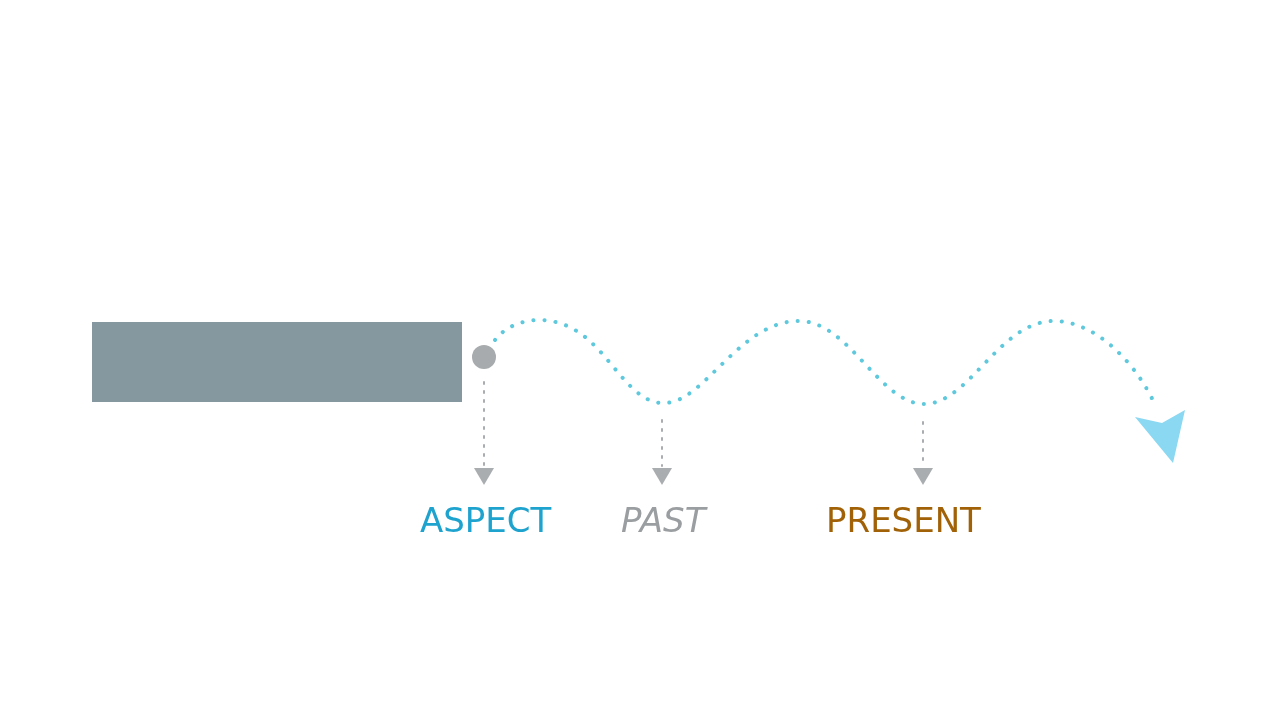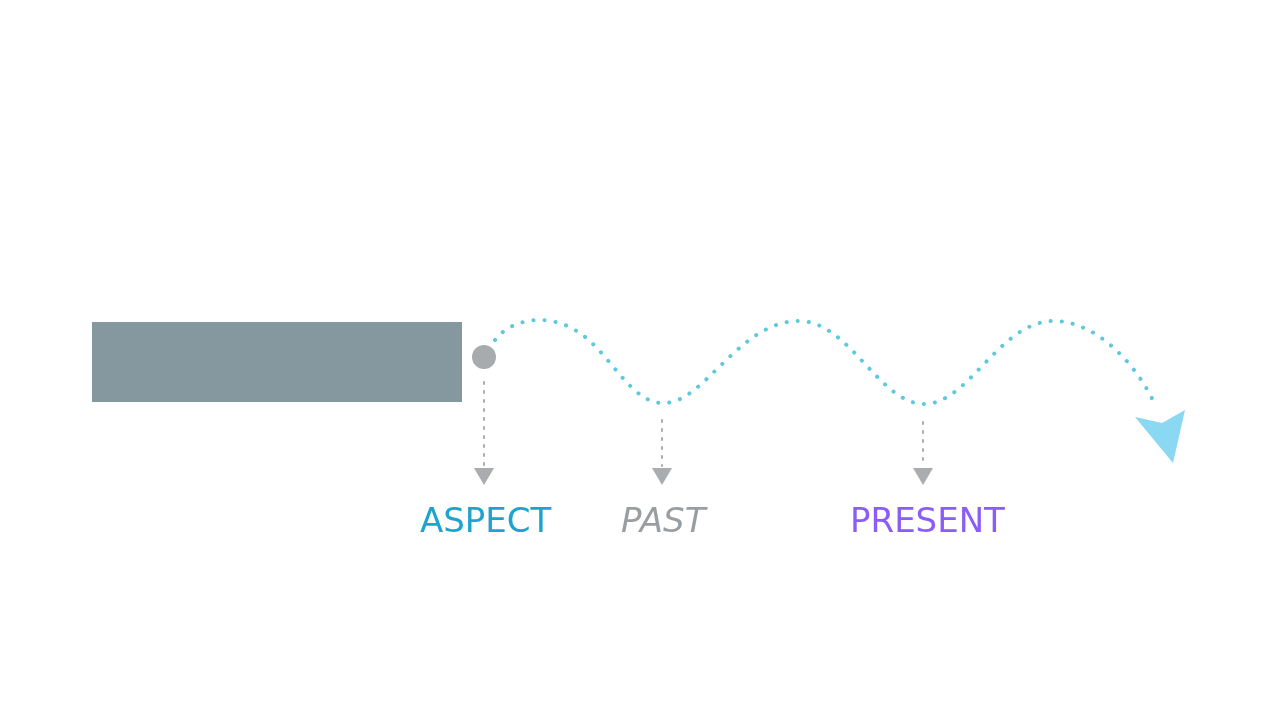--- a/index.html
+++ b/index.html
@@ -30,13 +30,13 @@
     <polygon points="652,468 672,468 662,485" fill="#a9adb0"></polygon>
   </g>
   <g>
     <line x1="923" y1="422" x2="923" y2="466" stroke="#a9adb0" stroke-width="2" stroke-dasharray="2 7" stroke-linecap="round"></line>
     <polygon points="913,468 933,468 923,485" fill="#a9adb0"></polygon>
   </g>
 </svg>
 
 <div class="label" style="left:420px; color:#1ea3cf;text-align:right;">ASPECT</div>
 <div class="label" style="left:621px; color:#9a9ea1;font-style:italic;">PAST</div>
-<div class="label" style="left:850px; color:#8b5cf6;">PRESENT</div>
+<div class="label" style="left:826px; color:#a16207;">PRESENT</div>
 
 </body></html>

